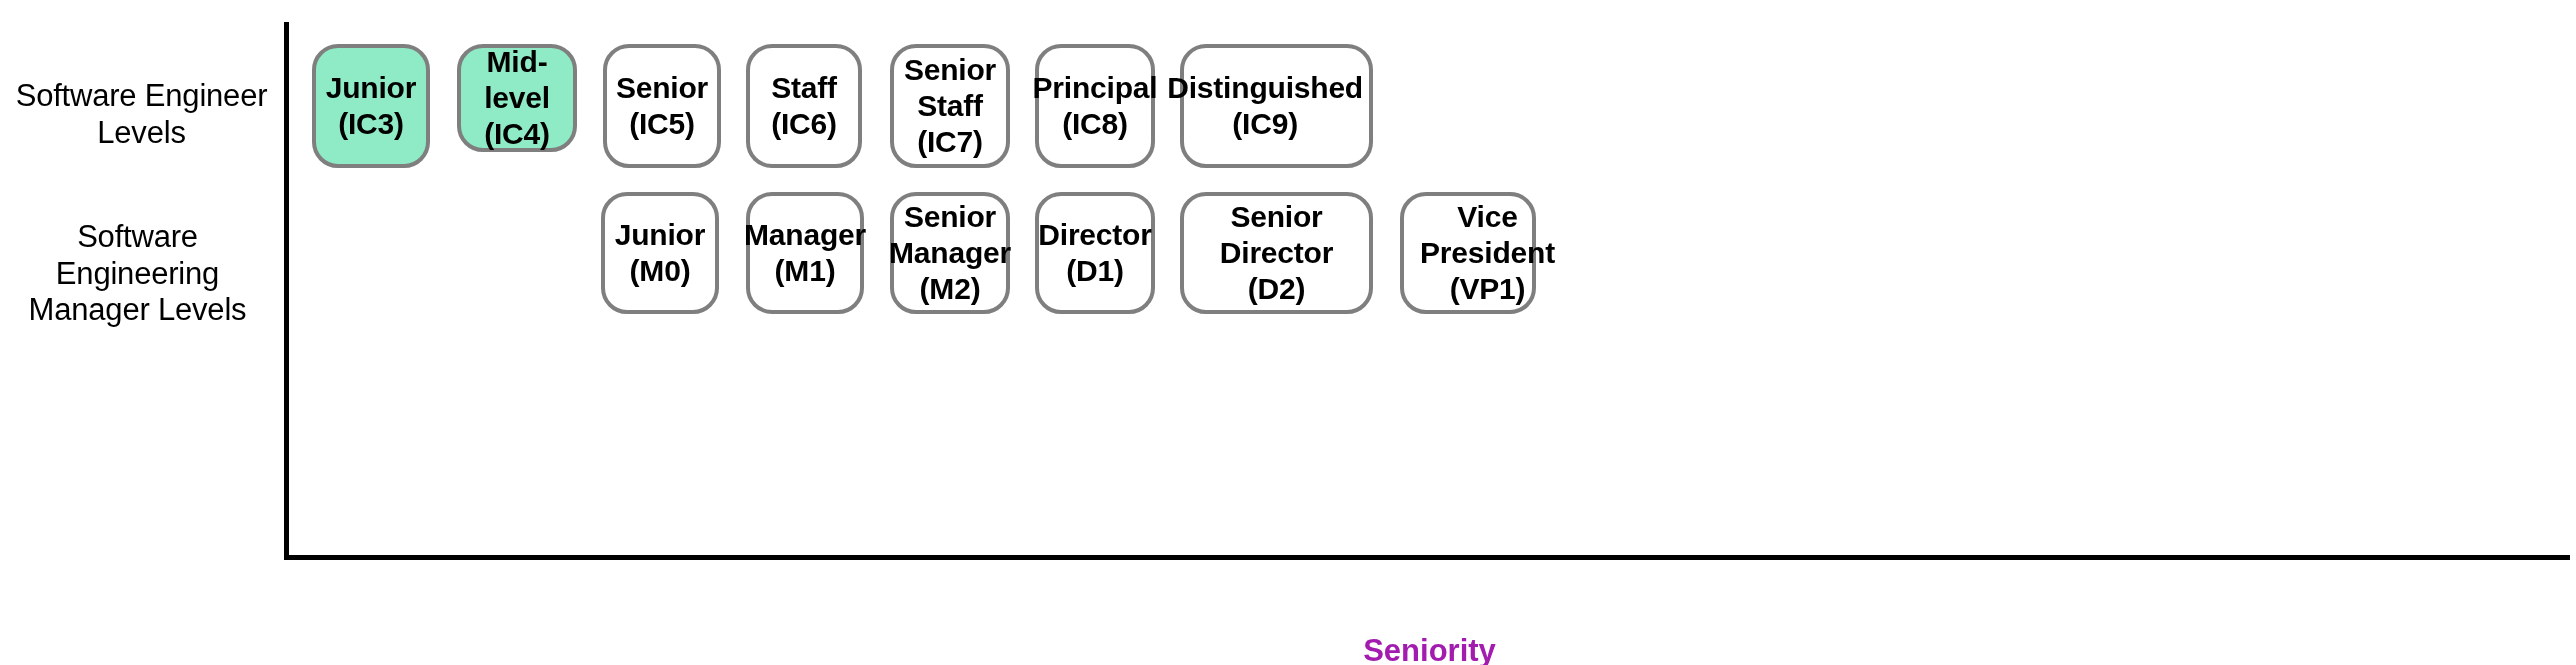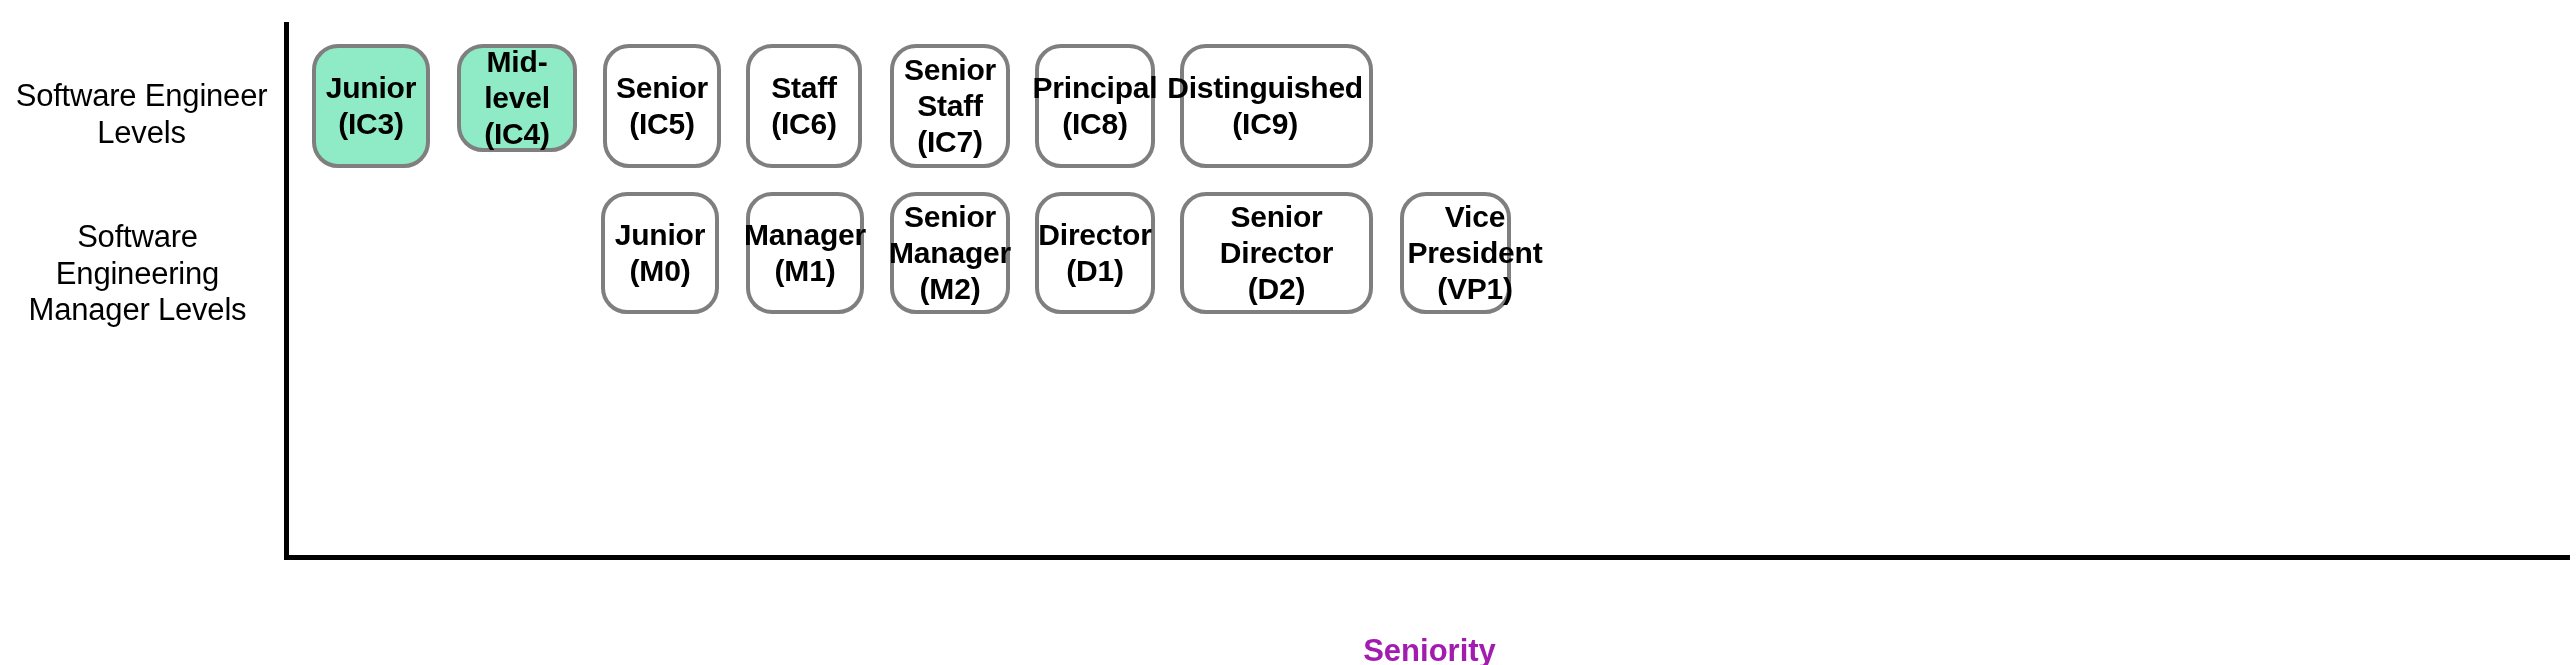--- a/index.html
+++ b/index.html
@@ -151,21 +151,21 @@
       </div>
       <div class="box" style="left: 1035px; top: 192px; width: 120px; height: 122px;">
         <span class="box-text">Director
 (D1)</span>
       </div>
       <div class="box" style="left: 1180px; top: 192px; width: 193px; height: 122px;">
         <span class="box-text">Senior
 Director
 (D2)</span>
       </div>
-      <div class="box" style="left: 1400px; top: 192px; width: 111px; height: 122px; padding-left: 45px;">
+      <div class="box" style="left: 1400px; top: 192px; width: 136px; height: 122px; padding-left: 45px;">
         <span class="box-text">Vice
 President
 (VP1)</span>
       </div>
     </div>
 
   <div class="axis-title">Seniority</div>
 
 </div>
 

